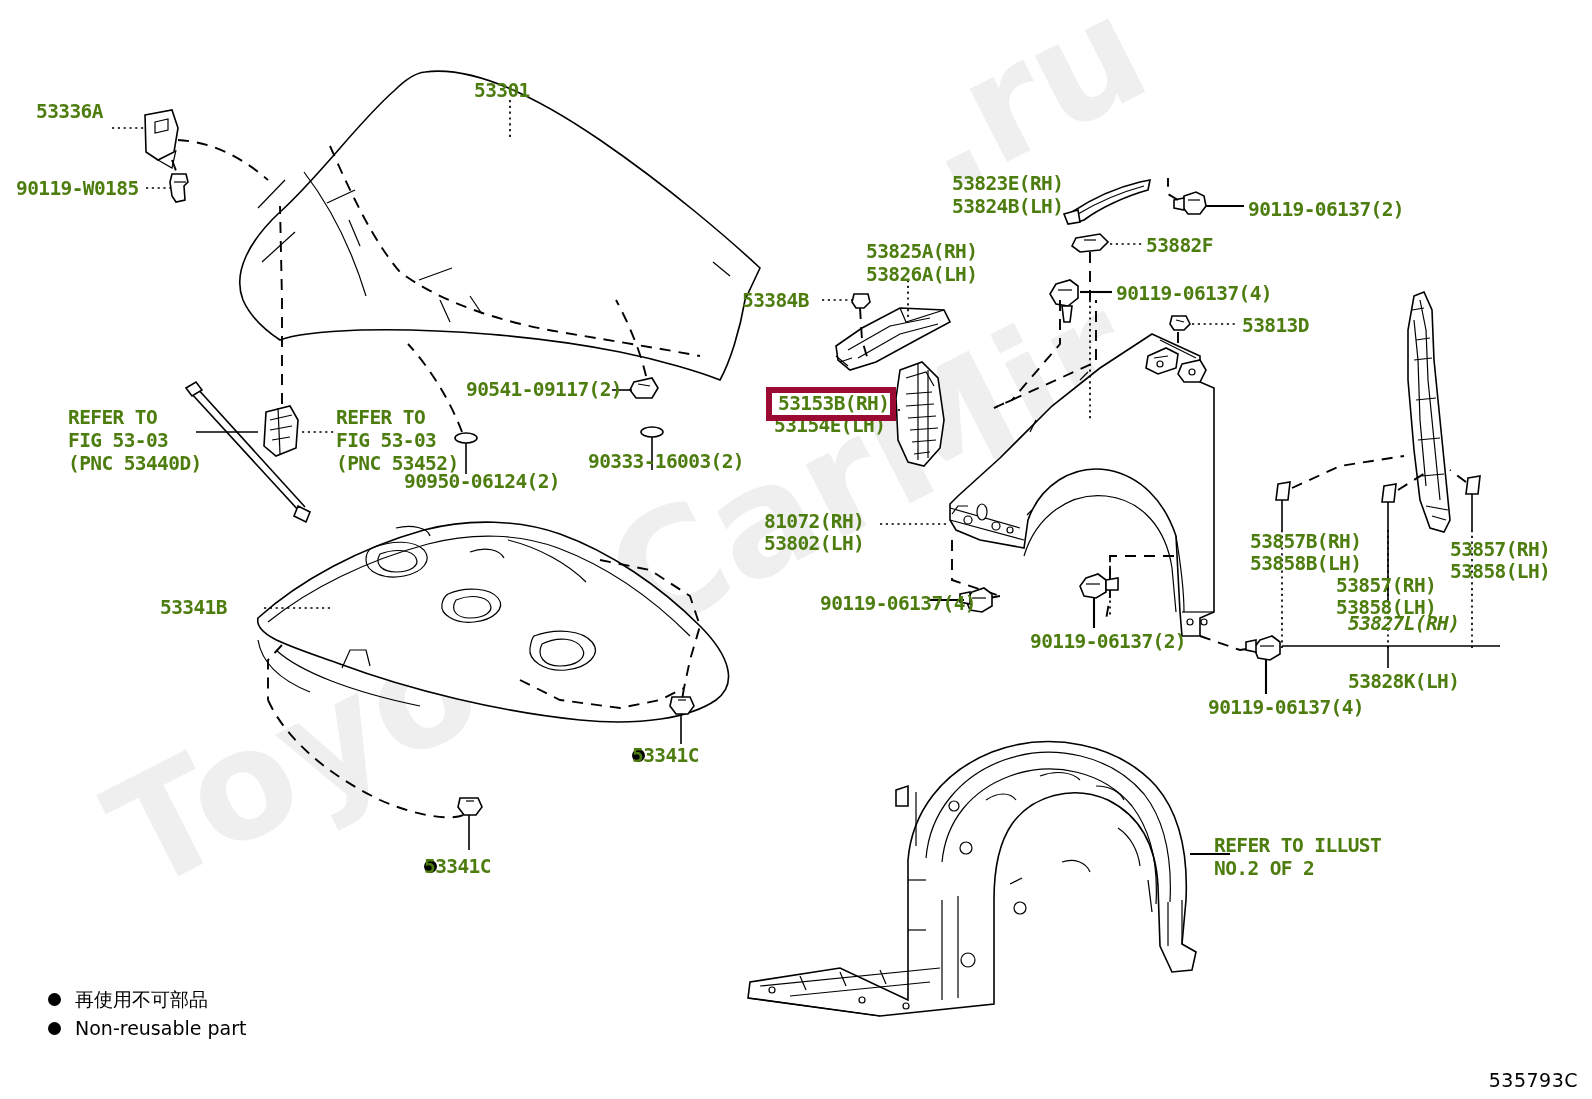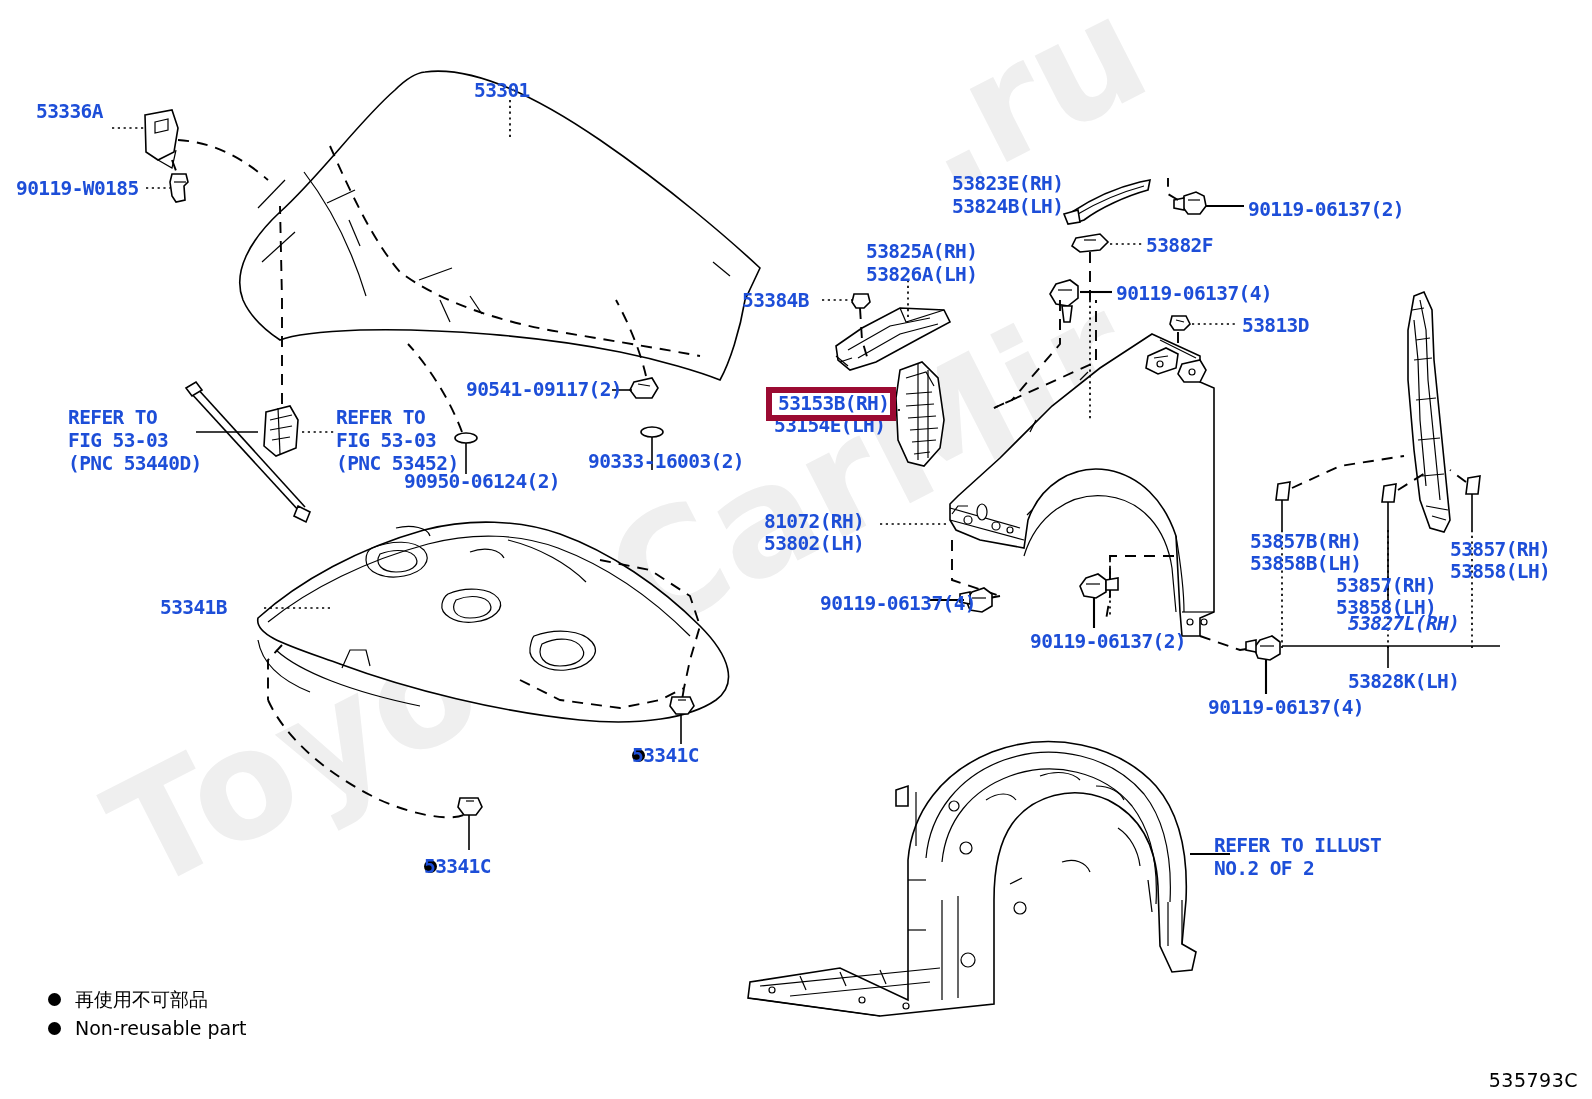--- a/index.html
+++ b/index.html
@@ -3,21 +3,21 @@
 <meta charset="utf-8">
 <style>
   html,body{margin:0;padding:0;background:#fff;}
   body{width:1592px;height:1099px;position:relative;overflow:hidden;
        font-family:"DejaVu Sans Mono","Liberation Mono",monospace;}
   #stage{position:absolute;inset:0;width:1592px;height:1099px;}
   svg.layer{position:absolute;left:0;top:0;width:1592px;height:1099px;}
   .wm{position:absolute;left:0;top:0;width:1592px;height:1099px;pointer-events:none;}
   .wm text{fill:#efefef;font-family:"DejaVu Sans","Liberation Sans",sans-serif;
            font-weight:bold;font-size:150px;}
-  .lbl{position:absolute;white-space:pre;color:#1d4ed8;
+  .lbl{position:absolute;white-space:pre;color:#4d7c0f;
        font-family:"DejaVu Sans Mono","Liberation Mono",monospace;
        font-size:19.5px;font-weight:bold;line-height:23px;letter-spacing:-0.6px;}
   .hl{position:absolute;border:6px solid #9B0A32;background:#fff;
       box-sizing:border-box;z-index:6;}
   .hl .lbl{position:static;}
   .legend{position:absolute;font-family:"DejaVu Sans","Liberation Sans",sans-serif;
           font-size:19px;color:#000;line-height:29px;font-weight:normal;}
   .legend .row{display:flex;align-items:center;gap:14px;}
   .bullet{display:inline-block;width:13px;height:13px;border-radius:50%;
           background:#000;flex:0 0 auto;}

